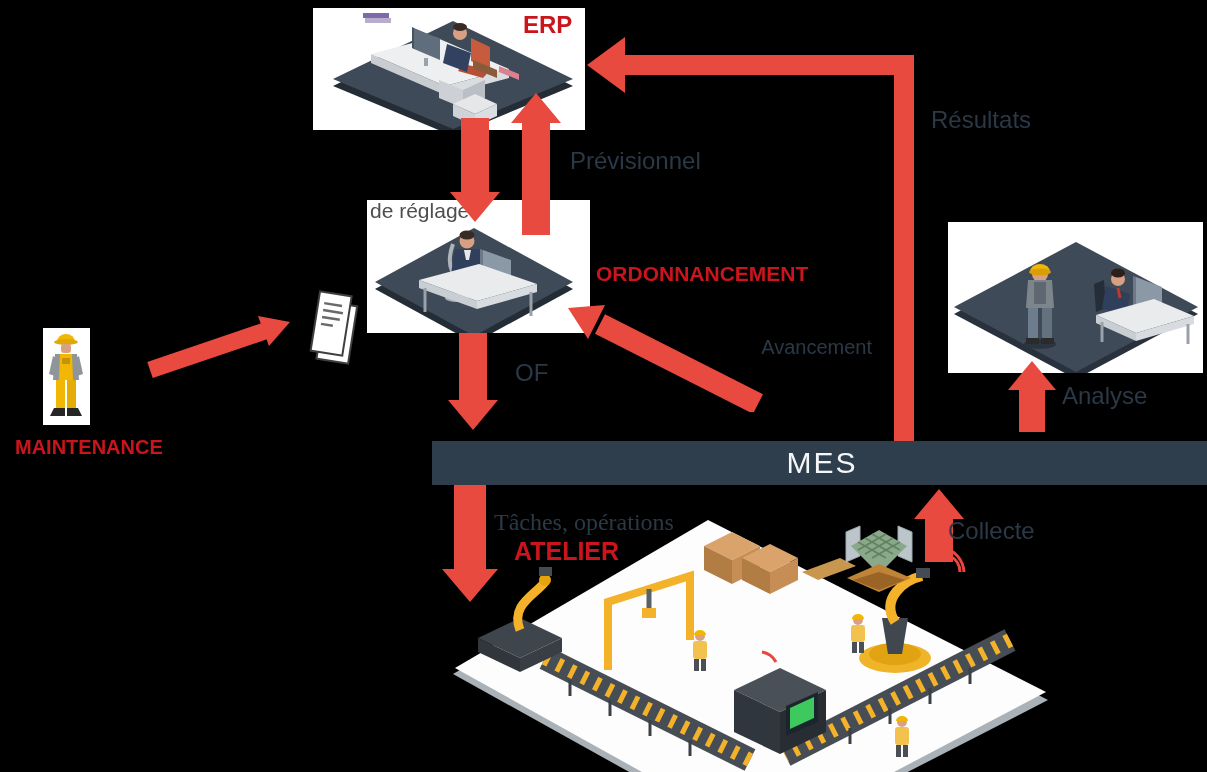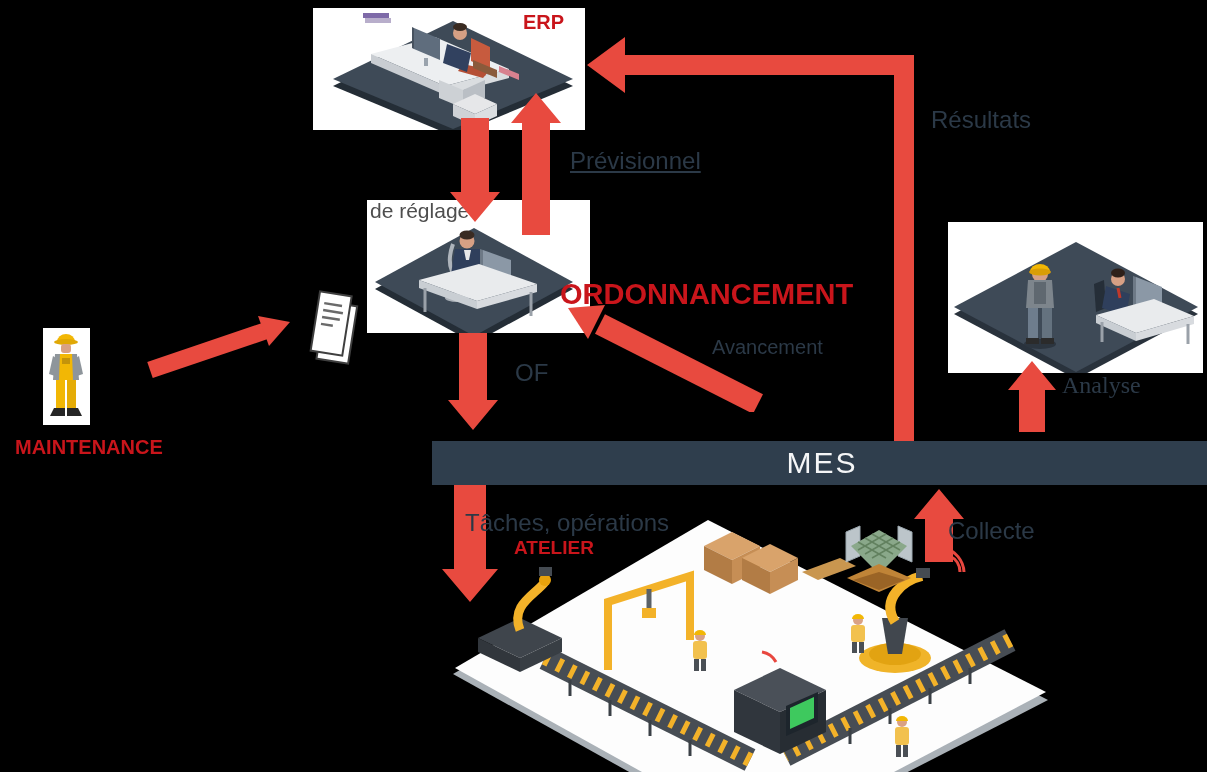--- a/index.html
+++ b/index.html
@@ -10,21 +10,21 @@
   .node { position:absolute; background:var(--node-bg,#fff); }
   .flow-label { position:absolute; font-size:24px; font-weight:500; color:var(--label-dark,#2b3947); white-space:nowrap; }
   .title { position:absolute; color:var(--title-red,#c9151b); font-weight:700; white-space:nowrap; }
   .note { position:absolute; color:var(--note-gray,#4e4e4e); font-size:21px; font-weight:400; white-space:nowrap; }
   .mes-bar { position:absolute; left:432px; top:441px; width:780px; height:44px; background:var(--mes-bar,#2f3e4d);
              display:flex; align-items:center; justify-content:center; }
   .mes-bar span { color:var(--mes-text,#f5f6f7); font-size:30px; font-weight:400; letter-spacing:2px; }
   svg { display:block; }
   .arrow-fill { fill:var(--arrow-red,#e84a3f); }
   .arrow-stroke { stroke:var(--arrow-red,#e84a3f); fill:none; }
-  .avancement-block { position:absolute; left:712px; top:335px; width:160px; text-align:left;
+  .avancement-block { position:absolute; left:712px; top:335px; width:160px; text-align:right;
                       font-size:20px; font-weight:500; color:var(--label-dark,#2b3947); line-height:24px; }
 </style>
 </head>
 <body>
 
 <div class="canvas">
 
   <svg class="abs" style="left:450px; top:510px;" width="600" height="262" viewBox="0 0 600 262">
     <polygon points="258,16 598,190 446,268 190,268 3,164" fill="#aab1b7"></polygon>
     <polygon points="258,10 596,182 444,262 192,262 5,158" fill="#fdfdfd"></polygon>
@@ -154,21 +154,21 @@
       </g>
       <polygon points="160,52 184,62 184,70 160,60" fill="#8a5a3b"></polygon>
       <polygon points="186,58 206,66 206,72 186,64" fill="#d8818f"></polygon>
       <polygon points="126,72 150,82 150,100 126,90" fill="#cdd1d5"></polygon>
       <polygon points="150,82 172,72 172,90 150,100" fill="#babfc5"></polygon>
       <polygon points="162,86 184,96 162,106 140,96" fill="#e6e7e9"></polygon>
       <polygon points="140,96 162,106 162,118 140,108" fill="#cfd2d6"></polygon>
       <polygon points="162,106 184,96 184,108 162,118" fill="#dbdee1"></polygon>
     </svg>
   </div>
-  <div class="title" style="left:523px; top:11px; font-size:20px; font-weight:600;">ERP</div>
+  <div class="title" style="left:523px; top:11px; font-size:24px; font-weight:600;">ERP</div>
 
   <div class="node" style="left:367px; top:200px; width:223px; height:133px;">
     <svg width="223" height="133" viewBox="0 0 223 133">
       <polygon points="107,35 206,89 107,143 8,89" fill="#242d36"></polygon>
       <polygon points="107,28 206,82 107,136 8,82" fill="#3e4a57"></polygon>
       <path d="M86,44 q-8,22 4,34" stroke="#aeb4bb" stroke-width="4" fill="none"></path>
       <g>
         <circle cx="100" cy="41" r="7.5" fill="#d7a084"></circle>
         <ellipse cx="100" cy="35" rx="7.5" ry="4.5" fill="#3a2b22"></ellipse>
         <polygon points="88,49 113,49 117,74 84,74" fill="#2f3f5c"></polygon>
@@ -182,21 +182,21 @@
         <polygon points="113,49 116,50 116,78 113,77" fill="#6d7986"></polygon>
         <polygon points="52,80 112,64 170,84 110,101" fill="#e9ebed"></polygon>
         <polygon points="52,80 52,88 110,109 110,101" fill="#c9ced3"></polygon>
         <polygon points="110,101 170,84 170,92 110,109" fill="#d8dbdf"></polygon>
         <line x1="58" y1="88" x2="58" y2="112" stroke="#9aa1a9" stroke-width="3"></line>
         <line x1="164" y1="92" x2="164" y2="116" stroke="#9aa1a9" stroke-width="3"></line>
       </g>
     </svg>
   </div>
   <div class="note" style="left:370px; top:199px;">de réglage</div>
-  <div class="title" style="left:560px; top:262px; font-size:29px;margin-top:16px;">ORDONNANCEMENT</div>
+  <div class="title" style="left:596px; top:262px; font-size:21px;">ORDONNANCEMENT</div>
 
   <div class="node" style="left:948px; top:222px; width:255px; height:151px;">
     <svg width="255" height="151" viewBox="0 0 255 151">
       <polygon points="128,27 250,92 128,157 6,92" fill="#29323c"></polygon>
       <polygon points="128,20 250,85 128,150 6,85" fill="#3e4a57"></polygon>
       <g>
         <polygon points="146,62 156,58 158,86 148,90" fill="#252e38"></polygon>
         <circle cx="170" cy="57" r="7" fill="#d7a084"></circle>
         <ellipse cx="170" cy="51" rx="7" ry="4.5" fill="#2e2019"></ellipse>
         <polygon points="158,64 182,72 178,94 154,86" fill="#2f3f5c"></polygon>
@@ -288,31 +288,31 @@
 
   <svg class="abs" style="left:560px; top:300px;" width="210" height="112" viewBox="0 0 210 112">
     <line class="arrow-stroke" x1="198" y1="104" x2="40" y2="24" stroke-width="22"></line>
     <polygon class="arrow-fill" points="8,8 45,5 28,39"></polygon>
   </svg>
 
   <svg class="abs" style="left:585px; top:35px;" width="330" height="408" viewBox="0 0 330 408">
     <polygon class="arrow-fill" points="309,406 309,40 40,40 40,58 2,30 40,2 40,20 329,20 329,406"></polygon>
   </svg>
 
-  <div class="flow-label" style="left:570px; top:147px;text-decoration:underline;">Prévisionnel</div>
+  <div class="flow-label" style="left:570px; top:147px;">Prévisionnel</div>
 
   <div class="flow-label" style="left:507px; top:359px;margin-left:8px;">OF</div>
 
   <div class="avancement-block">
     <span style="display:block;">Avancement</span>
   </div>
 
   <div class="flow-label" style="left:931px; top:106px;">Résultats</div>
 
-  <div class="flow-label" style="left:465px; top:509px;">Tâches, opérations</div>
+  <div class="flow-label" style="left:494px; top:509px;font-family:Liberation Serif, serif;">Tâches, opérations</div>
 
   <div class="flow-label" style="left:948px; top:517px;">Collecte</div>
 
-  <div class="flow-label" style="left:1062px; top:372px;font-family:Liberation Serif, serif;">Analyse</div>
-
-  <div class="title" style="left:514px; top:537px; font-size:19px;">ATELIER</div>
+  <div class="flow-label" style="left:1062px; top:382px;">Analyse</div>
+
+  <div class="title" style="left:514px; top:537px; font-size:25px;">ATELIER</div>
 
 </div>
 
 </body></html>

